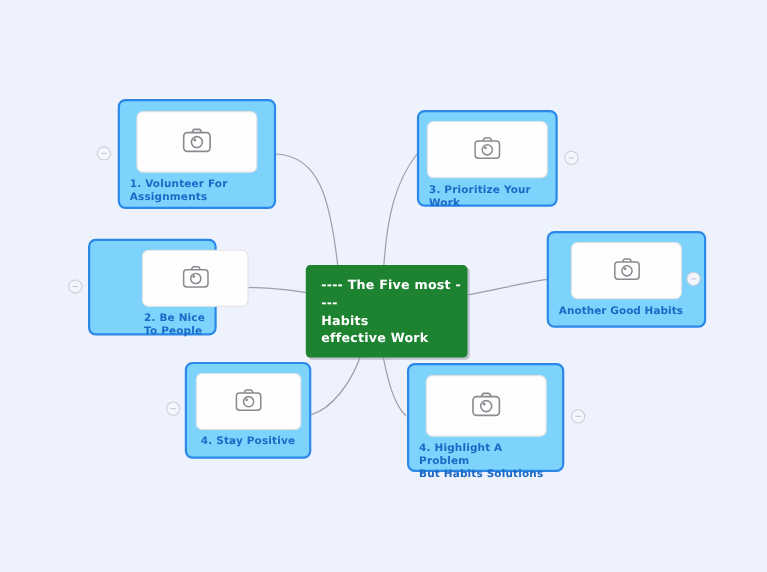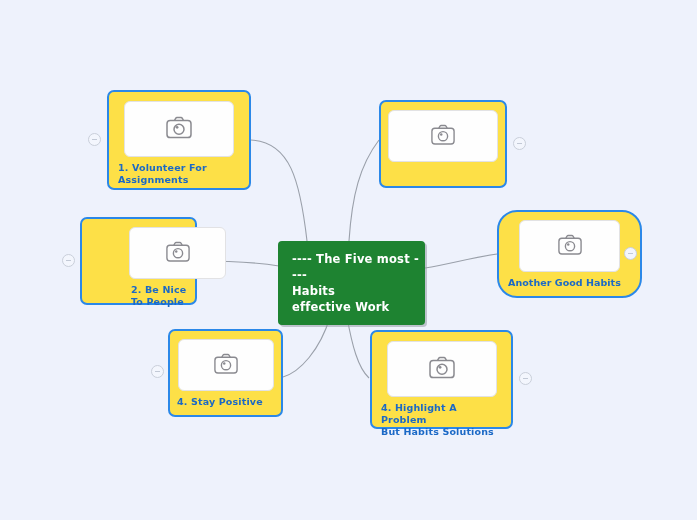--- a/index.html
+++ b/index.html
@@ -41,21 +41,21 @@
     letter-spacing: 0.2px;
     box-shadow: 2px 2px 0 0 rgba(150,155,165,0.55);
     z-index: 5;
   }
   .root-line { display: block; white-space: pre; }
 
   
   .topic {
     position: absolute;
     box-sizing: border-box;
-    background: #fde047;
+    background: #7dd3fc;
     border: 2px solid #2b88e8;
     border-radius: 7px;
     padding: 7px 7px 5px 7px;
     z-index: 4;
   }
   .thumb {
     box-sizing: border-box;
     border: 1px solid #e2e2e4;
     border-radius: 6px;
     background: #fefefe;
@@ -152,33 +152,36 @@
 
   <div class="topic" style="left:379px; top:100px; width:128px; height:88px;">
     <div class="thumb" style="width:110px; height:52px; margin:1px auto 0 auto;">
       <svg class="cam-icon" width="28" height="24" viewBox="0 0 30 26">
         <path d="M10.5 4.5 L11.8 2.2 A1.4 1.4 0 0 1 13 1.6 L17 1.6 A1.4 1.4 0 0 1 18.2 2.2 L19.5 4.5" fill="none" stroke="#8a8a90" stroke-width="1.5" stroke-linejoin="round"></path>
         <rect x="3" y="4.6" width="24" height="17" rx="3.2" ry="3.2" fill="none" stroke="#8a8a90" stroke-width="1.5"></rect>
         <circle cx="15" cy="13.2" r="5" fill="none" stroke="#8a8a90" stroke-width="1.5"></circle>
         <circle cx="13.1" cy="11.3" r="1.35" fill="#8a8a90"></circle>
       </svg>
     </div>
+    <div class="topic-label">
+      <span>3. Prioritize Your Work</span>
+    </div>
   </div>
   <div class="handle" style="left:513px; top:137px;"></div>
 
   <div class="topic" style="left:168px; top:329px; width:115px; height:88px;">
     <div class="thumb" style="width:96px; height:52px; margin:1px auto 0 auto;">
       <svg class="cam-icon" width="28" height="24" viewBox="0 0 30 26">
         <path d="M10.5 4.5 L11.8 2.2 A1.4 1.4 0 0 1 13 1.6 L17 1.6 A1.4 1.4 0 0 1 18.2 2.2 L19.5 4.5" fill="none" stroke="#8a8a90" stroke-width="1.5" stroke-linejoin="round"></path>
         <rect x="3" y="4.6" width="24" height="17" rx="3.2" ry="3.2" fill="none" stroke="#8a8a90" stroke-width="1.5"></rect>
         <circle cx="15" cy="13.2" r="5" fill="none" stroke="#8a8a90" stroke-width="1.5"></circle>
         <circle cx="13.1" cy="11.3" r="1.35" fill="#8a8a90"></circle>
       </svg>
     </div>
-    <div class="topic-label" style="text-align:left; padding-left:0;">
+    <div class="topic-label" style="text-align:center; padding-left:0;">
       <span>4. Stay Positive</span>
     </div>
   </div>
   <div class="handle" style="left:151px; top:365px;"></div>
 
   <div class="topic" style="left:370px; top:330px; width:143px; height:99px;">
     <div class="thumb" style="width:110px; height:56px; margin:2px auto 0 auto;">
       <svg class="cam-icon" width="30" height="26" viewBox="0 0 30 26">
         <path d="M10.5 4.5 L11.8 2.2 A1.4 1.4 0 0 1 13 1.6 L17 1.6 A1.4 1.4 0 0 1 18.2 2.2 L19.5 4.5" fill="none" stroke="#8a8a90" stroke-width="1.5" stroke-linejoin="round"></path>
         <rect x="3" y="4.6" width="24" height="17" rx="3.2" ry="3.2" fill="none" stroke="#8a8a90" stroke-width="1.5"></rect>
@@ -186,21 +189,21 @@
         <circle cx="13.1" cy="11.3" r="1.35" fill="#8a8a90"></circle>
       </svg>
     </div>
     <div class="topic-label">
       <span>4. Highlight A Problem</span><br>
       <span>But Habits Solutions</span>
     </div>
   </div>
   <div class="handle" style="left:519px; top:372px;"></div>
 
-  <div class="topic" style="left:497px; top:210px; width:145px; height:88px;border-radius:20px;">
+  <div class="topic" style="left:497px; top:210px; width:145px; height:88px;">
     <div class="thumb" style="width:101px; height:52px; margin:1px auto 0 auto;">
       <svg class="cam-icon" width="28" height="24" viewBox="0 0 30 26">
         <path d="M10.5 4.5 L11.8 2.2 A1.4 1.4 0 0 1 13 1.6 L17 1.6 A1.4 1.4 0 0 1 18.2 2.2 L19.5 4.5" fill="none" stroke="#8a8a90" stroke-width="1.5" stroke-linejoin="round"></path>
         <rect x="3" y="4.6" width="24" height="17" rx="3.2" ry="3.2" fill="none" stroke="#8a8a90" stroke-width="1.5"></rect>
         <circle cx="15" cy="13.2" r="5" fill="none" stroke="#8a8a90" stroke-width="1.5"></circle>
         <circle cx="13.1" cy="11.3" r="1.35" fill="#8a8a90"></circle>
       </svg>
     </div>
     <div class="topic-label plain">
       <span>Another Good Habits</span>

